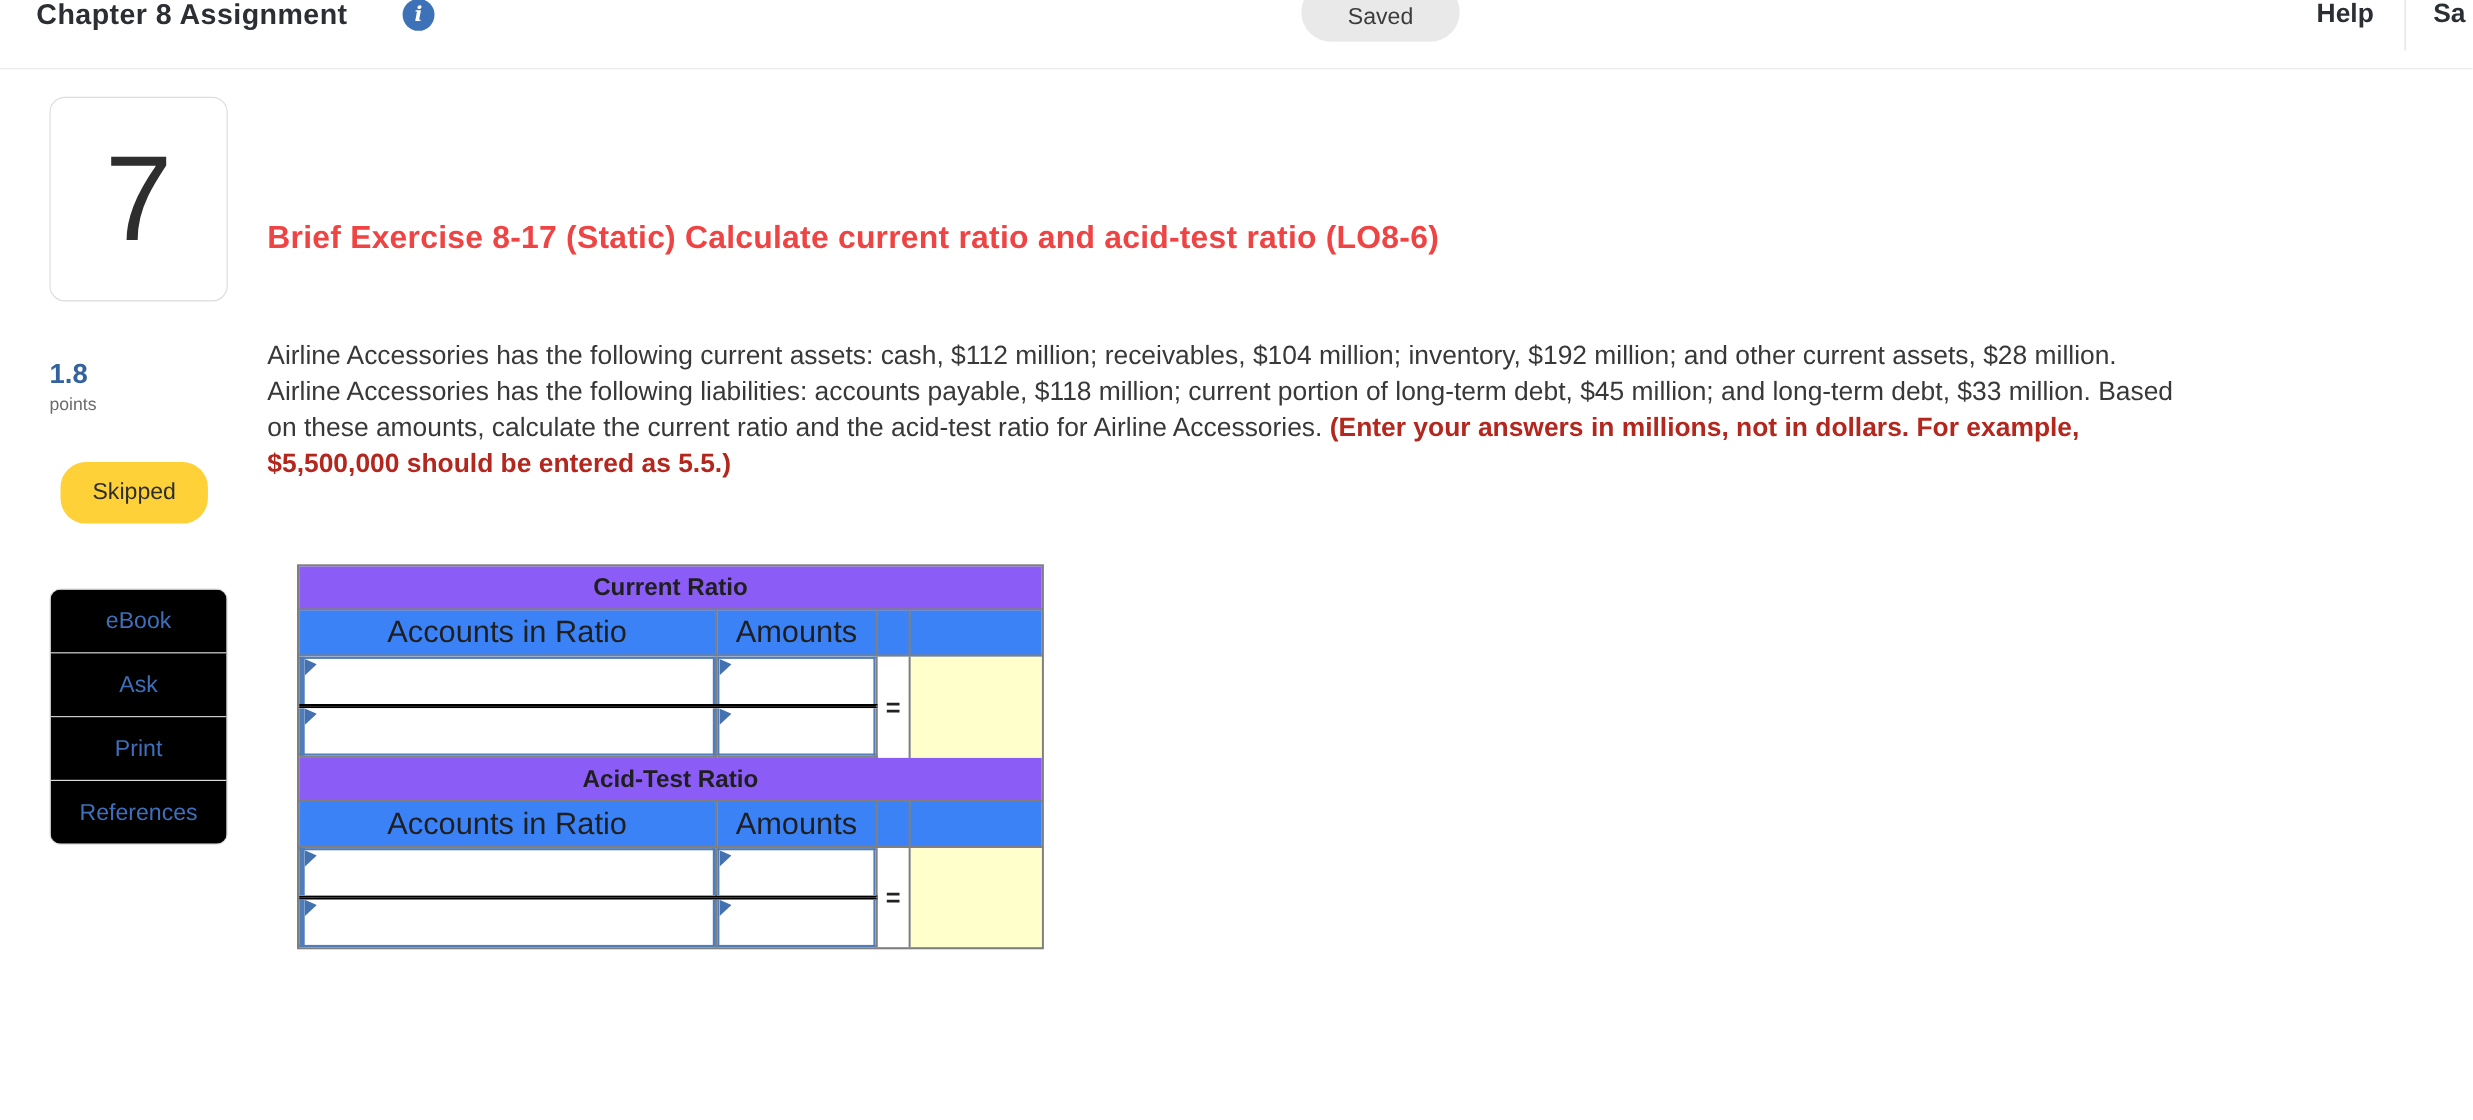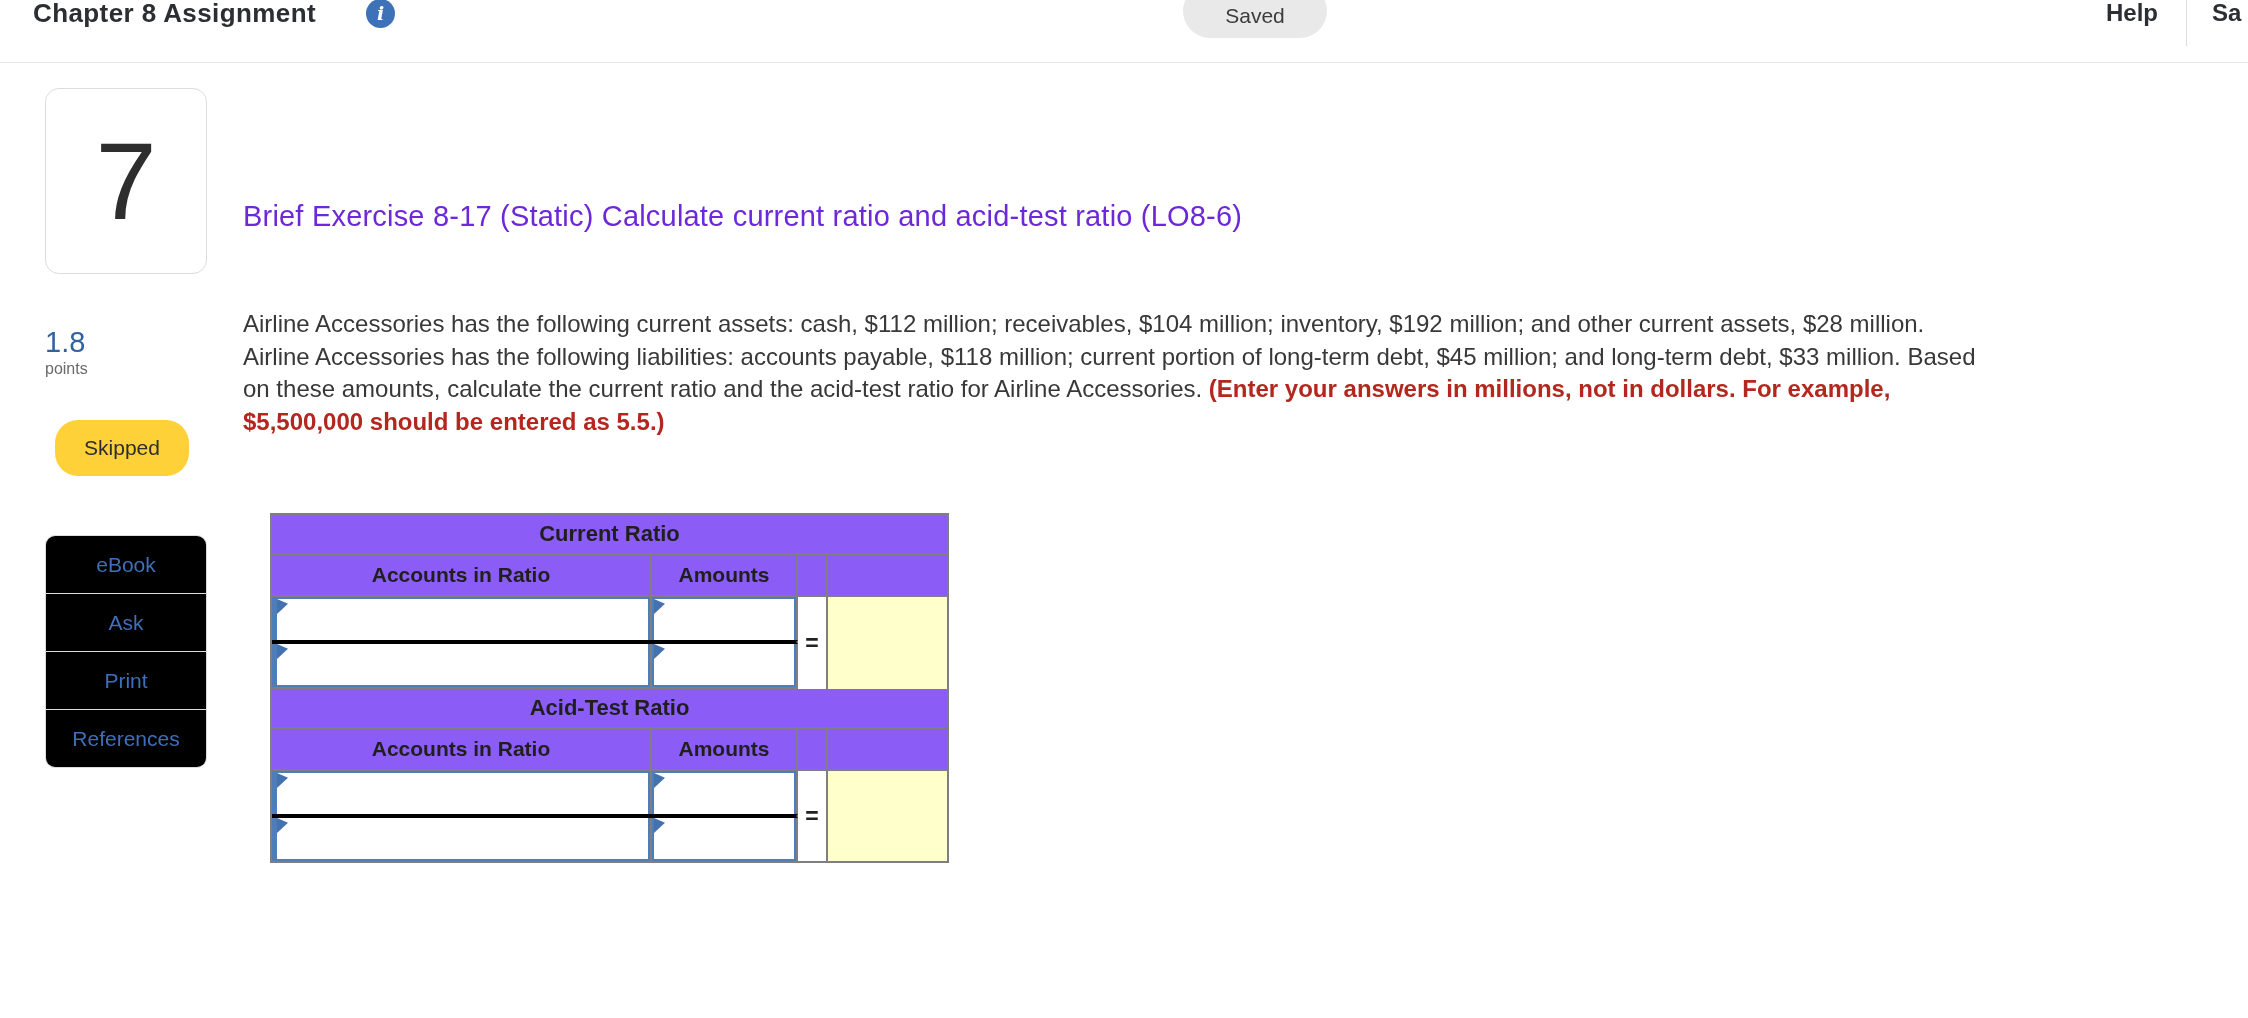--- a/index.html
+++ b/index.html
@@ -23,46 +23,46 @@
            white-space:nowrap;cursor:pointer;}
   .tb-help{left:2106px;}
   .tb-sa{left:2212px;}
   .tb-divider{position:absolute;left:2186px;top:-6px;width:1px;height:52px;background:#ddd;}
 
   
   .qbox{position:absolute;left:45px;top:88px;width:162px;height:186px;background:#fff;
         border:1px solid #dcdcdc;border-radius:14px;display:flex;align-items:center;
         justify-content:center;box-sizing:border-box;}
   .qbox span{font-size:110px;font-weight:400;color:#2e2e2e;line-height:1;}
-  .pts-val{position:absolute;left:45px;top:326px;font-size:29px;font-weight:400;color:#33639f;}
+  .pts-val{position:absolute;left:45px;top:326px;font-size:25px;font-weight:700;color:#33639f;}
   .pts-lbl{position:absolute;left:45px;top:360px;font-size:16px;color:#6a6a6a;}
   .badge{position:absolute;left:55px;top:420px;width:134px;height:56px;border-radius:23px;
          background:#fdd137;display:flex;align-items:center;justify-content:center;
          font-size:21px;font-weight:500;color:#2e2e2e;}
   .tools{position:absolute;left:45px;top:535px;width:162px;background:#fff;
          border:1px solid #dcdcdc;border-radius:10px;box-sizing:border-box;overflow:hidden;}
   .tool{height:57px;display:flex;align-items:center;justify-content:center;
         font-size:21px;color:#3e6fba;cursor:pointer;background:#000000;}
   .tool + .tool{border-top:1px solid #dcdcdc;}
 
   
-  .ex-title{position:absolute;left:243px;top:198px;margin:0;font-size:29px;font-weight:400;
-            letter-spacing:.2px;color:#6d28d9;line-height:36px;white-space:nowrap;}
+  .ex-title{position:absolute;left:243px;top:198px;margin:0;font-size:29px;font-weight:700;
+            letter-spacing:.2px;color:#ef4444;line-height:36px;white-space:nowrap;}
   .ex-body{position:absolute;left:243px;top:308px;margin:0;width:1750px;font-size:24px;
            line-height:32.5px;color:#383838;}
   .ex-body .red{color:#b3271e;font-weight:700;}
 
   
   .ws{position:absolute;left:270px;top:513px;border-collapse:separate;border-spacing:0;
       border:2px solid #7f7f7f;table-layout:fixed;width:675px;background:#fff;}
   .ws td{padding:0;box-sizing:border-box;}
   .ws .sec td{height:40px;background:#8b5cf6;border-bottom:2px solid #7f7f7f;
               text-align:center;vertical-align:middle;font-size:22px;font-weight:700;color:#1f1f1f;}
-  .ws .cols td{height:42px;background:#8b5cf6;border-bottom:2px solid #7f7f7f;
-               text-align:center;vertical-align:middle;font-size:21px;font-weight:700;color:#1f1f1f;}
+  .ws .cols td{height:42px;background:#3b82f6;border-bottom:2px solid #7f7f7f;
+               text-align:center;vertical-align:middle;font-size:28px;font-weight:400;color:#1f1f1f;}
   .ws .cols td.c1,.ws .cols td.c2,.ws .cols td.c3{border-right:2px solid #7f7f7f;}
   .ws .irow td.cell{height:43px;background:#fff;border-right:2px solid #7f7f7f;}
   .ws .frow td.frac{height:1px;background:#fff;border-top:2px solid #000;
                     border-bottom:2px solid #000;border-right:2px solid #7f7f7f;}
   .ws td.eq{background:#fff;border-right:2px solid #7f7f7f;text-align:center;vertical-align:middle;
             font-size:23px;font-weight:700;color:#222;}
   .ws td.res{background:#ffffcc;vertical-align:middle;text-align:center;font-size:21px;color:#222;}
   .ws .s1end td{border-bottom:2px solid #7f7f7f;}
   .ibox{position:relative;height:43px;background:#fff;border:2px solid #4f7dba;
         box-sizing:border-box;cursor:pointer;}

